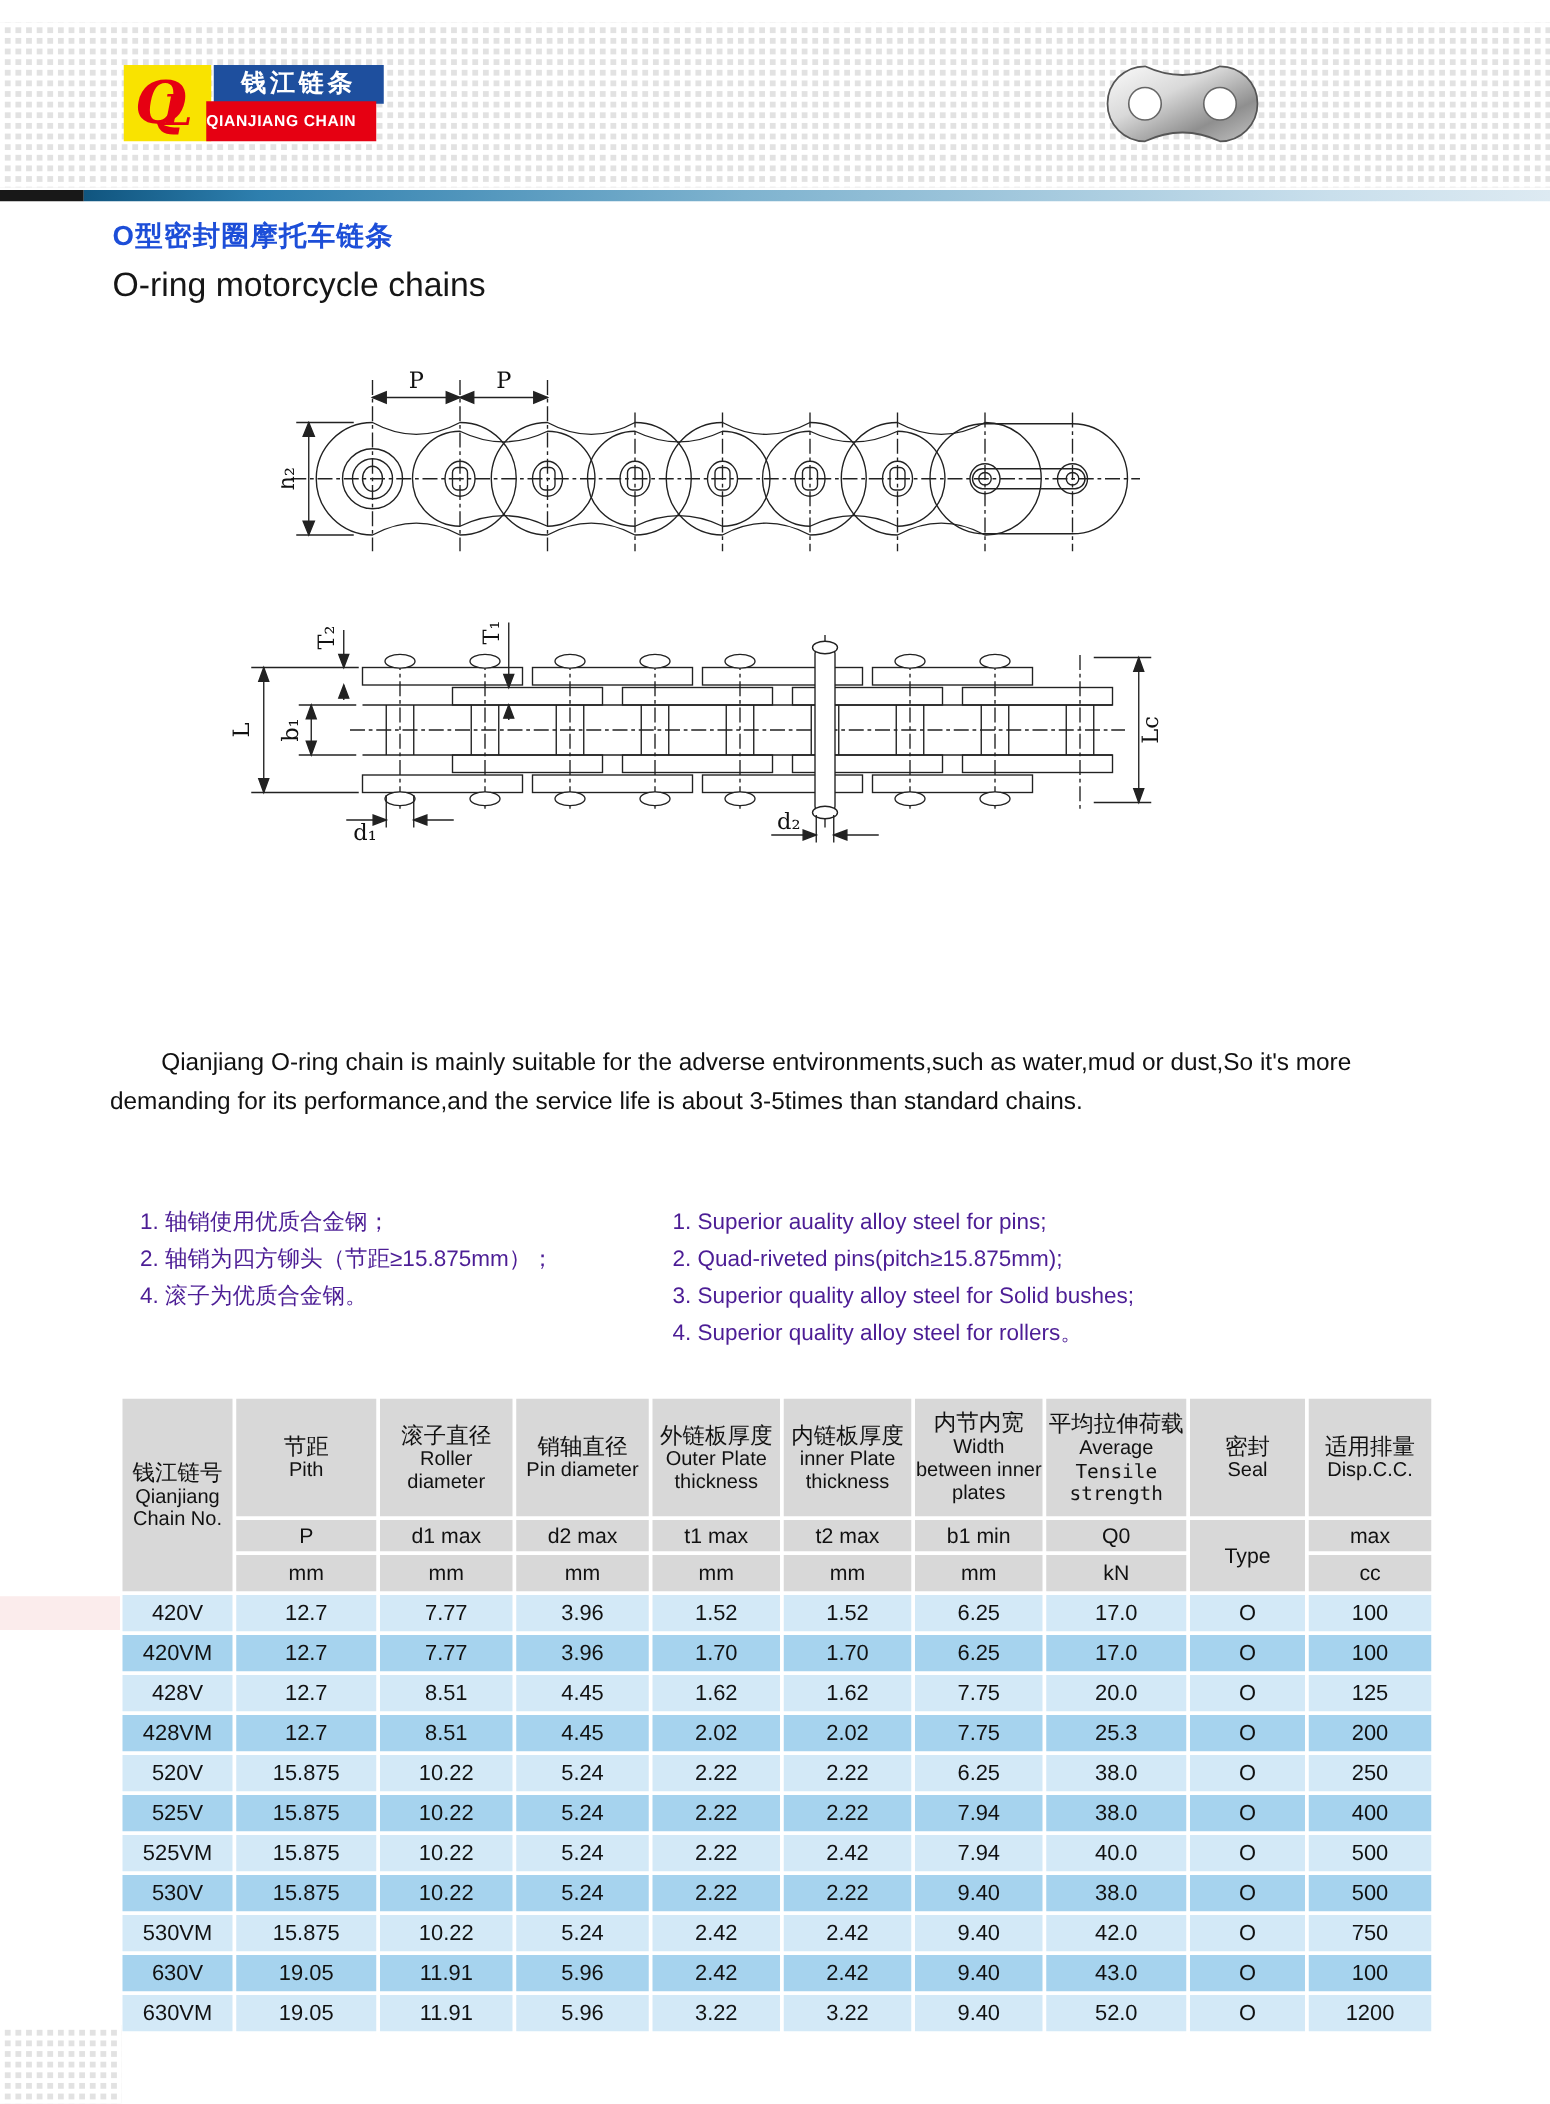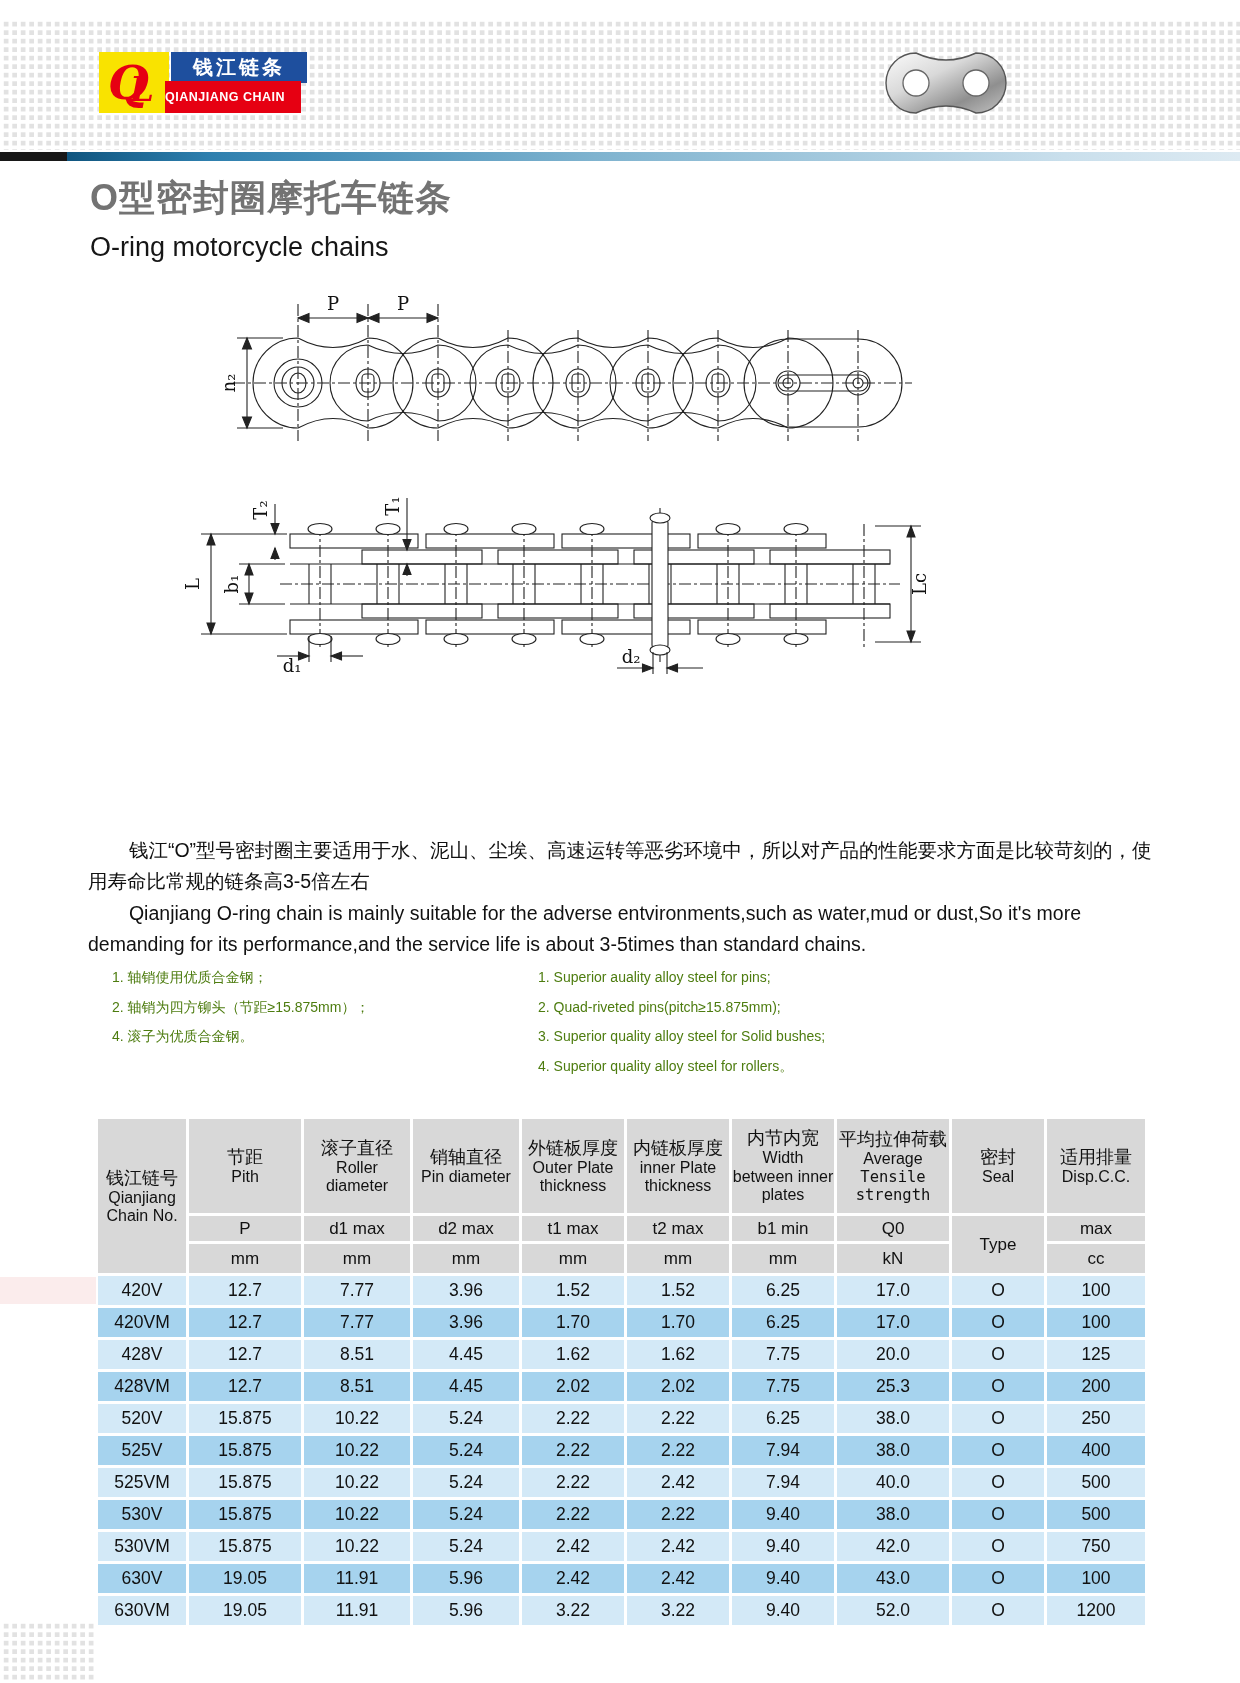--- a/index.html
+++ b/index.html
@@ -26,33 +26,33 @@
   .logo-red{position:absolute;left:165px;top:81px;width:136px;height:32px;background:#e60012;
             color:#fff;font-weight:bold;font-size:12.5px;letter-spacing:.5px;text-align:left;line-height:32px;}
 
   .plate-img{position:absolute;left:876px;top:42px;}
 
   .bar-black{position:absolute;left:0;top:152px;width:67px;height:9px;background:#181818;}
   .bar-blue{position:absolute;left:67px;top:152px;width:1173px;height:9px;
             background:linear-gradient(90deg,#10557f,#2e7fae 12%,#7fb3cf 45%,#c9dfec 85%,#ddeaf2);}
 
   .titles{position:absolute;left:90px;top:174px;}
-  .title-cn{font-size:36px;font-weight:600;letter-spacing:1px;color:#737373;}
+  .title-cn{font-size:22px;font-weight:600;letter-spacing:1px;color:#1d4ed8;}
   .title-en{font-size:27px;font-weight:400;margin-top:9px;color:#161616;}
 
   .diag{position:absolute;}
   #diag1{left:225px;top:278px;}
   #diag2{left:185px;top:472px;}
   .diag svg text{font-family:"DejaVu Serif",serif;font-size:18px;fill:#111;}
 
   .intro{position:absolute;left:88px;top:835px;width:1070px;font-size:19.5px;line-height:30.5px;color:#111;}
   .intro p{margin:0;text-indent:2.1em;}
   .intro p + p{margin-top:2px;}
 
-  .feat{position:absolute;top:963px;font-size:14px;line-height:29.5px;color:#4d7c0f;}
+  .feat{position:absolute;top:963px;font-size:18px;line-height:29.5px;color:#4c1d95;}
   #feat-cn{left:112px;}
   #feat-en{left:538px;}
 
   
   table.spec{position:absolute;left:95px;top:1116px;width:1053px;border-collapse:separate;
              border-spacing:3px;table-layout:fixed;}
   table.spec th,table.spec td{text-align:center;vertical-align:middle;padding:0;font-weight:normal;color:#111;}
   table.spec thead th{background:#d8d8d8;}
   .hrow1 th{height:94px;}
   .h-cn{font-size:18px;line-height:22px;}
@@ -283,21 +283,20 @@
       <line x1="690" y1="54" x2="736" y2="54"></line>
         <line x1="690" y1="170" x2="736" y2="170"></line>
       <line x1="726" y1="54" x2="726" y2="170"></line>
       <polygon points="726,54 722,65 730,65" fill="#222"></polygon>
         <polygon points="726,170 722,159 730,159" fill="#222"></polygon>
       <text x="741" y="112" text-anchor="middle" transform="rotate(-90 741 112)" stroke="none">Lc</text>
     </svg>
   </div>
 
   <div class="intro">
-    <p>钱江“O”型号密封圈主要适用于水、泥山、尘埃、高速运转等恶劣环境中，所以对产品的性能要求方面是比较苛刻的，使用寿命比常规的链条高3-5倍左右</p>
     <p>Qianjiang O-ring chain is mainly suitable for the adverse entvironments,such as water,mud or dust,So it's more demanding for its performance,and the service life is about 3-5times than standard chains.</p>
   </div>
 
   <div class="feat" id="feat-cn">
       <div>1. 轴销使用优质合金钢；</div>
       <div>2. 轴销为四方铆头（节距≥15.875mm）；</div>
       <div>4. 滚子为优质合金钢。</div>
     </div>
   <div class="feat" id="feat-en">
       <div>1. Superior auality alloy steel for pins;</div>

